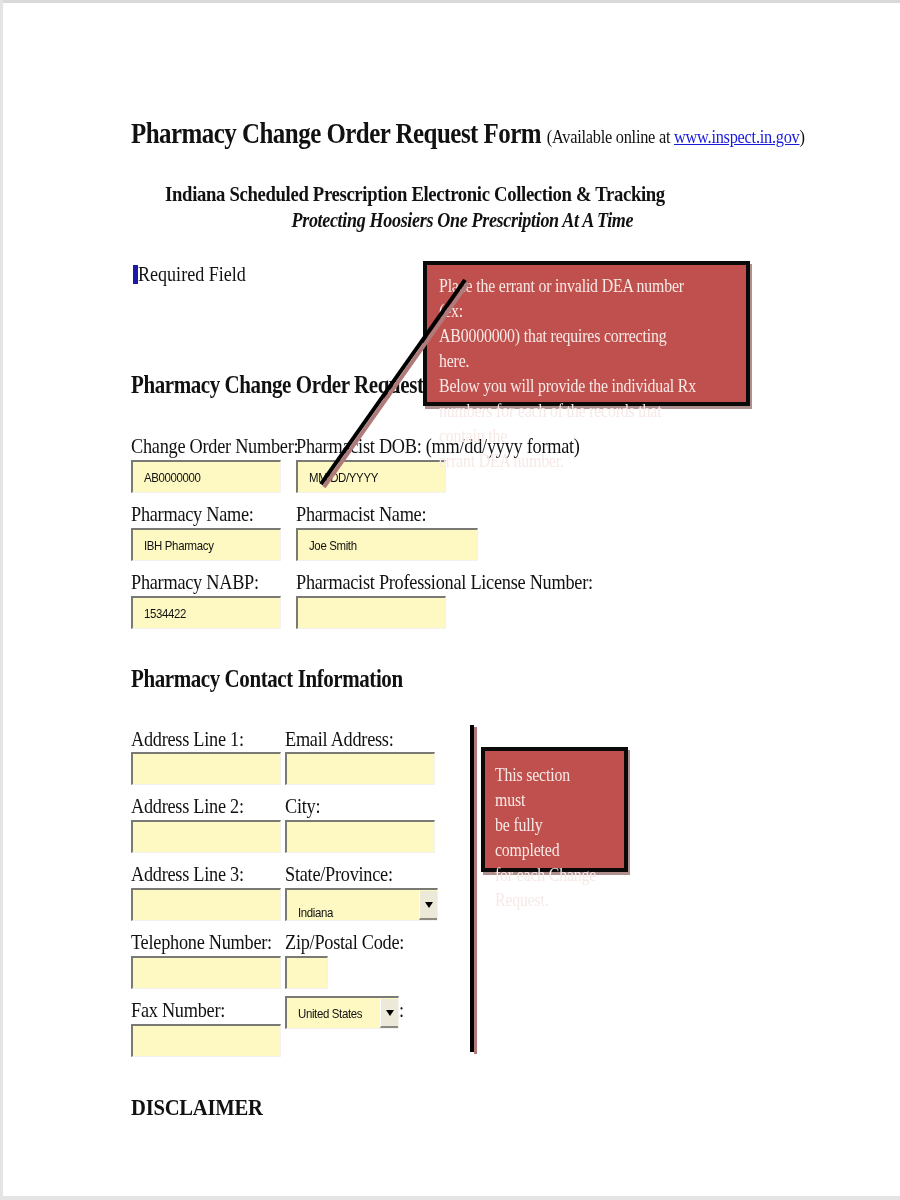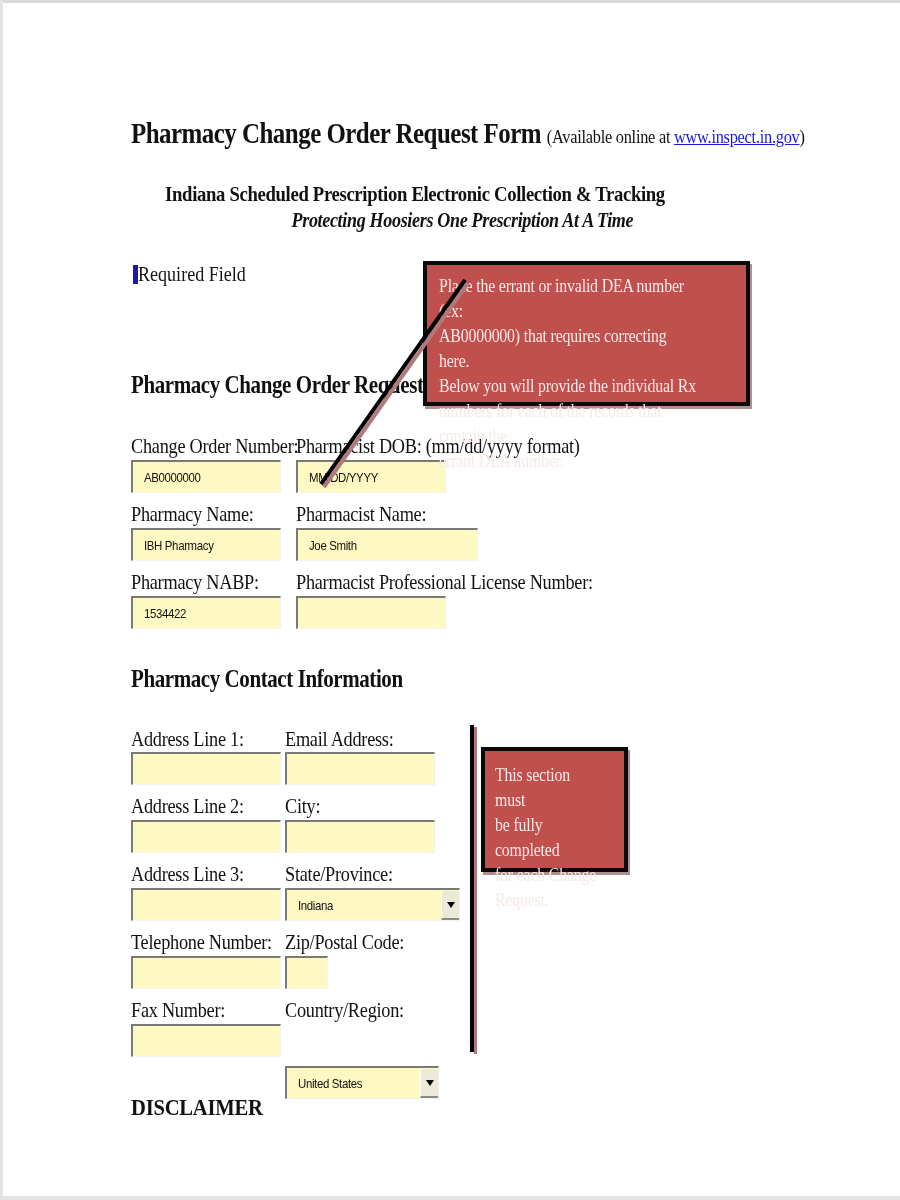--- a/index.html
+++ b/index.html
@@ -160,42 +160,42 @@
   </div>
 <div class="field" style="left:285px; top:820px; width:150px; height:33px;">
     <span class="val"></span>
   </div>
 
 <div class="abs label" style="left:131px; top:862px;">Address Line 3:</div>
 <div class="abs label" style="left:285px; top:862px;">State/Province:</div>
 <div class="field" style="left:131px; top:888px; width:150px; height:33px;">
     <span class="val"></span>
   </div>
-<div class="field select-field" style="left:285px; top:888px; width:175px; height:33px;">
+<div class="field select-field" style="left:285px; top:888px; width:153px; height:33px;align-items:flex-end;">
   <span class="val">Indiana</span>
   <span class="select-btn">
       <span class="tri"></span>
     </span>
 </div>
 
 <div class="abs label" style="left:131px; top:930px;">Telephone Number:</div>
 <div class="abs label" style="left:285px; top:930px;">Zip/Postal Code:</div>
 <div class="field" style="left:131px; top:956px; width:150px; height:33px;">
     <span class="val"></span>
   </div>
 <div class="field" style="left:285px; top:956px; width:43px; height:33px;">
     <span class="val"></span>
   </div>
 
 <div class="abs label" style="left:131px; top:998px;">Fax Number:</div>
 <div class="abs label" style="left:285px; top:998px;">Country/Region:</div>
 <div class="field" style="left:131px; top:1024px; width:150px; height:33px;">
     <span class="val"></span>
   </div>
-<div class="field select-field" style="left:285px; top:1066px; width:154px; height:33px;">
+<div class="field select-field" style="left:285px; top:996px; width:114px; height:33px;">
   <span class="val">United States</span>
   <span class="select-btn">
       <span class="tri"></span>
     </span>
 </div>
 
 <div class="callout" style="left:481px; top:703px; width:147px; height:125px; padding:12px 8px 0 10px;margin-top:44px;">
   <span class="txt">This section must
 be fully completed
 for each Change

